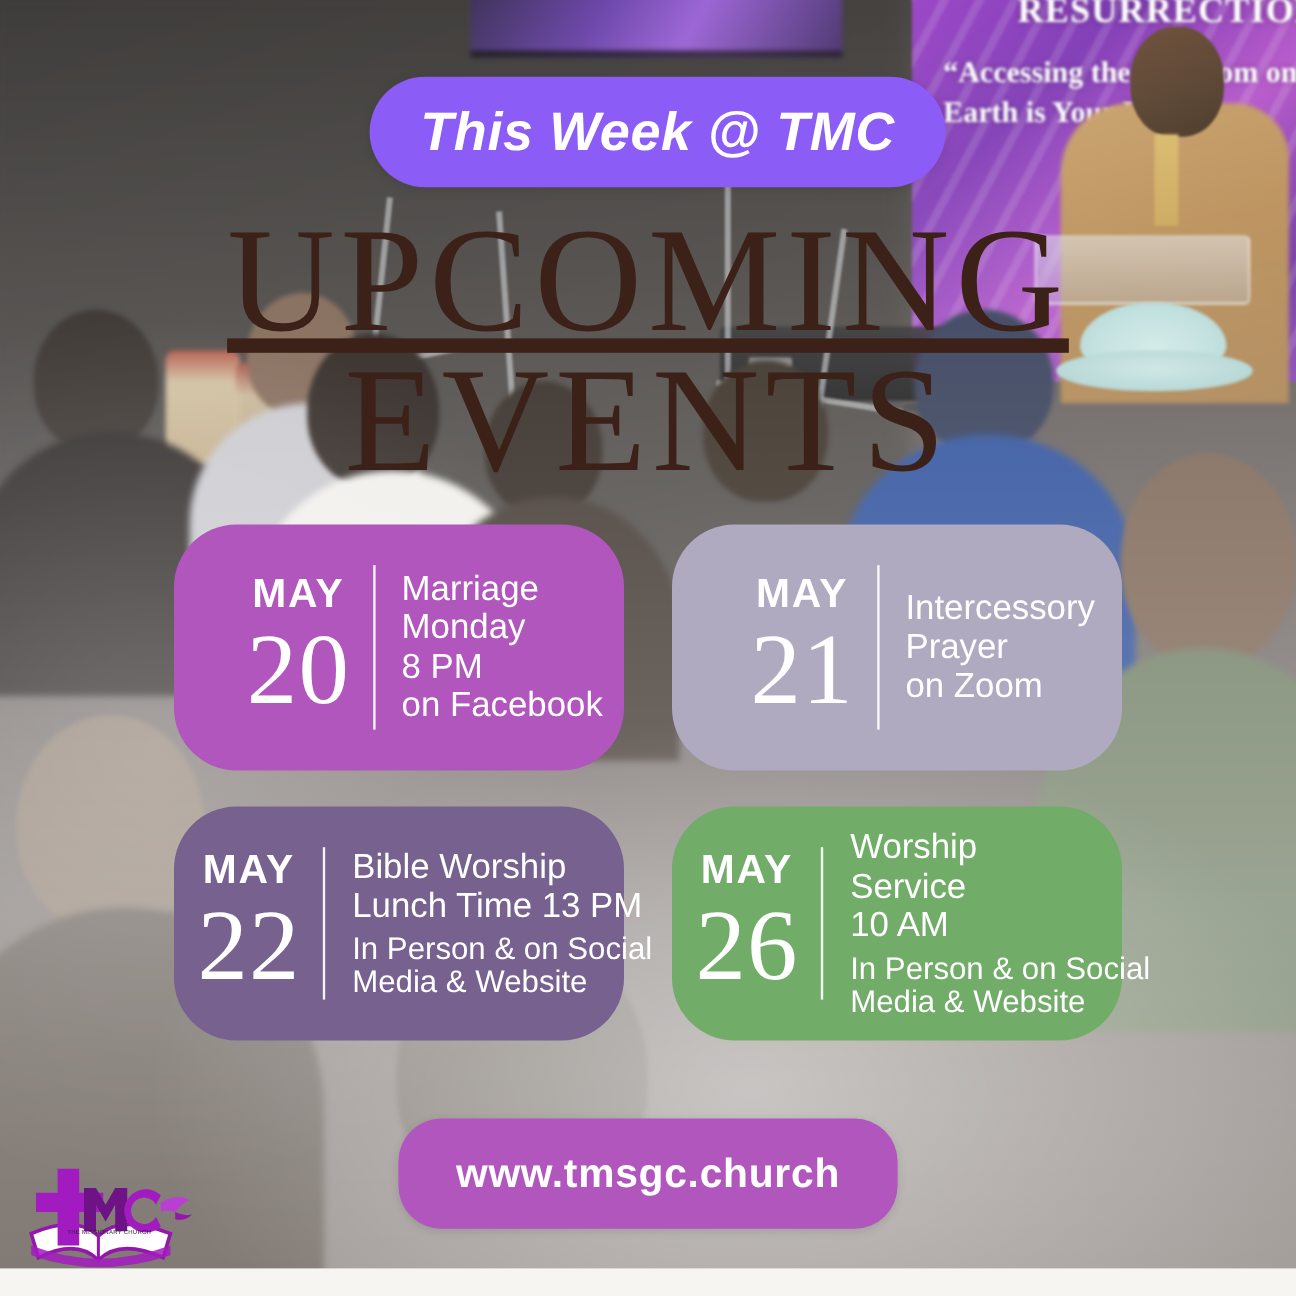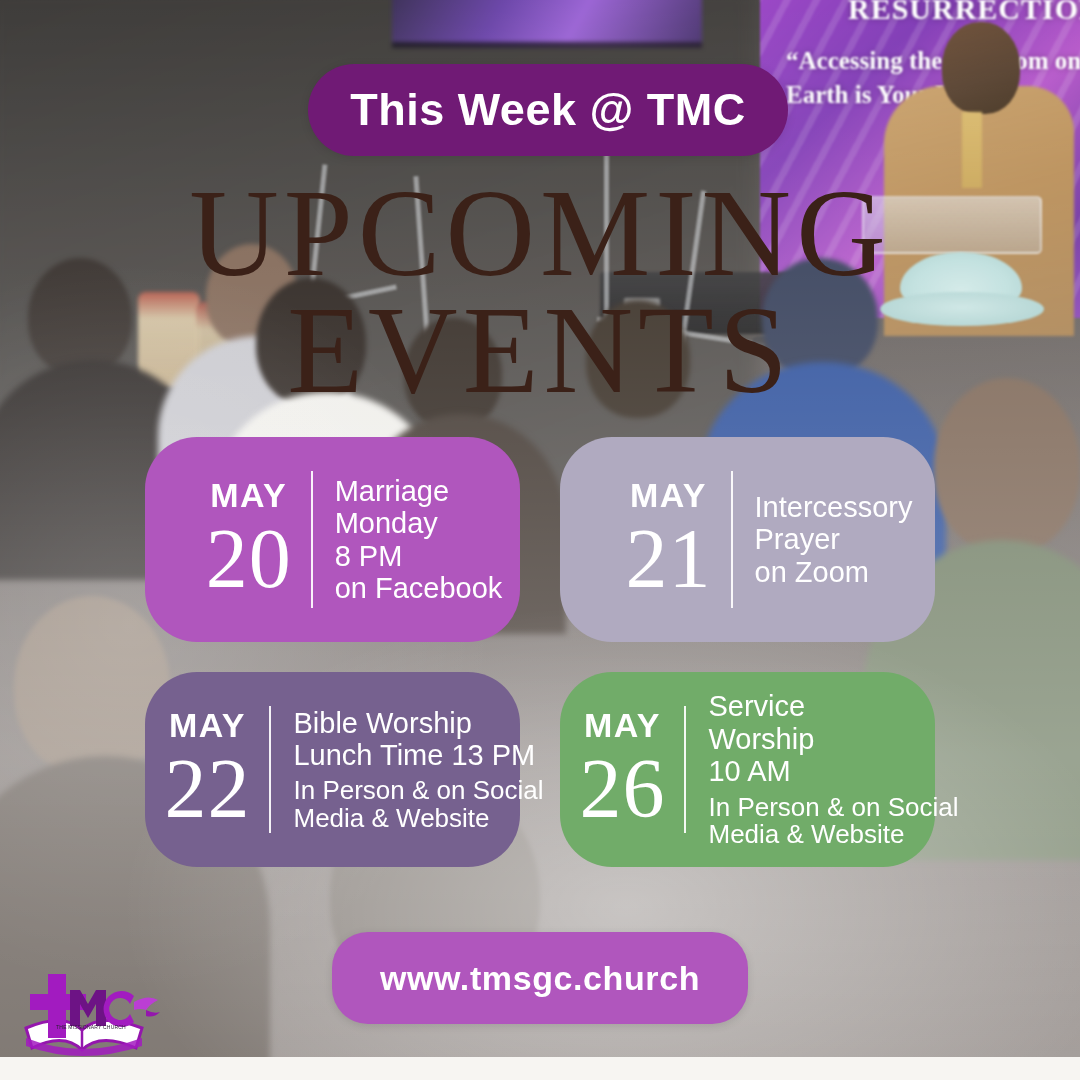--- a/index.html
+++ b/index.html
@@ -154,21 +154,21 @@
     font-family: "Liberation Sans", sans-serif;
   }
 
   .headline {
     position: absolute; left: 0; top: 176px; width: 1080px;
     text-align: center;
     font-family: "Liberation Serif", serif;
     color: #3b2118;
     line-height: .94;
   }
-  .headline .l1 { display:block; font-size: 124px; letter-spacing: 5px; }
+  .headline .l1 { display:block; font-size: 124px; letter-spacing: 5px; text-decoration: underline; }
   .headline .l2 { display:block; font-size: 124px; letter-spacing: 5px; }
 
   .cards {
     position: absolute; left: 145px; top: 437px; width: 790px;
   }
   .card-row { display: flex; gap: 40px; }
   .card-row + .card-row { margin-top: 30px; }
 
   .card {
     width: 375px; height: 205px;
@@ -289,21 +289,21 @@
     <div class="shoulders" style="left:862px;top:540px; width:280px; height:320px; background:#6f7d63;"></div>
 
     <div class="head" style="left:14px;  top:596px; width:156px; height:180px; background:#8a7a6c;"></div>
     <div class="shoulders" style="left:-60px;top:756px; width:330px; height:340px; background:#5d544d;"></div>
 
     <div class="head" style="left:330px; top:780px; width:210px; height:230px; background:#6e665f;"></div>
 
     <div class="haze"></div>
   </div>
 
-  <div class="banner" style="background: #701a75;">
+  <div class="banner" style="background: #8b5cf6; font-style: italic;">
     <span class="banner-text">This Week @ TMC</span>
   </div>
 
   <div class="headline" style="color: rgb(59, 33, 24);">
     <span class="l1">UPCOMING</span>
     <span class="l2">EVENTS</span>
   </div>
 
   <div class="cards">
     <div class="card-row">
@@ -353,22 +353,22 @@
         </div>
       </div>
 
       <div class="card tall" id="card3" style="background: rgb(113, 172, 105);">
         <div class="date-col">
           <div class="date-month">MAY</div>
           <div class="date-day">26</div>
         </div>
         <div class="divider"></div>
         <div class="detail-col">
+          <div class="detail-line">Worship</div>
           <div class="detail-line">Service</div>
-          <div class="detail-line">Worship</div>
           <div class="detail-line">10 AM</div>
           <div class="detail-sub">In Person &amp; on Social</div>
           <div class="detail-sub" style="padding-top:0">Media &amp; Website</div>
         </div>
       </div>
 
     </div>
   </div>
 
   <div class="url-pill" style="background: rgb(176, 86, 189);">

